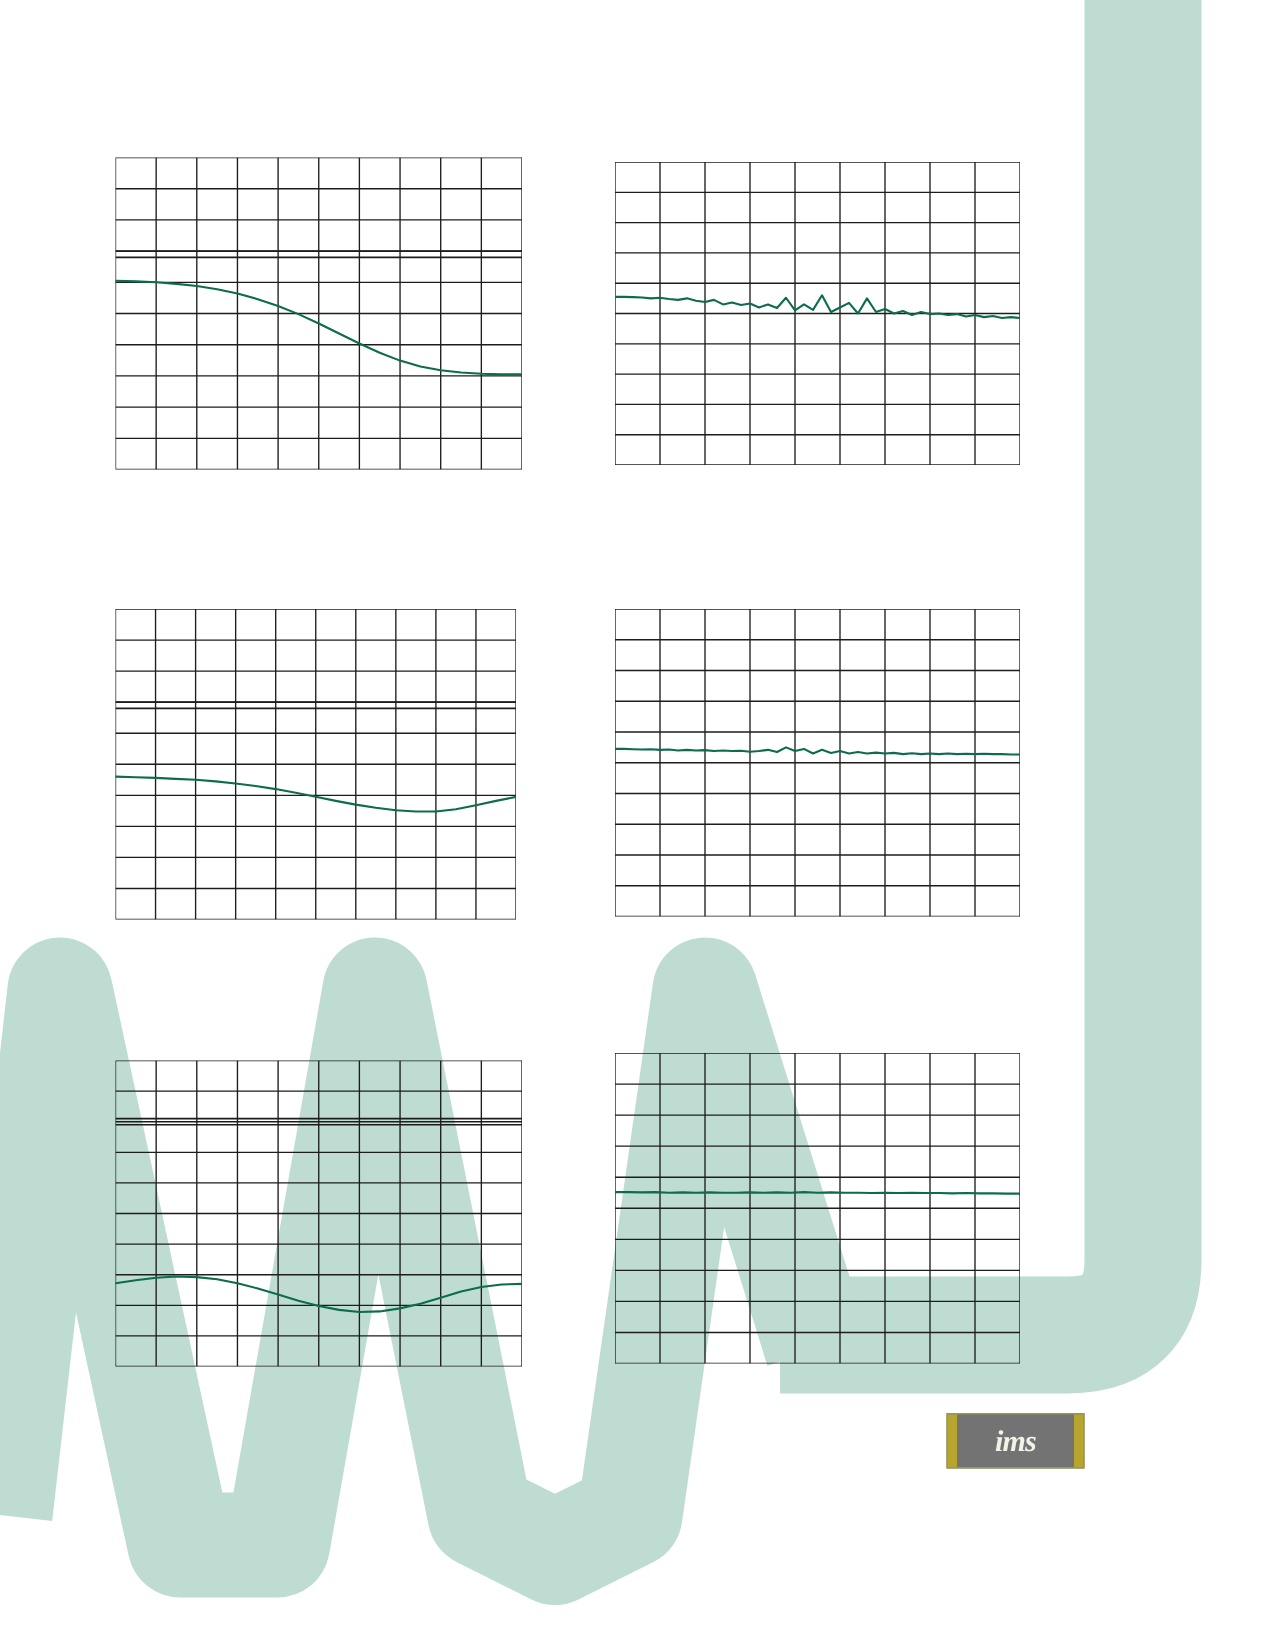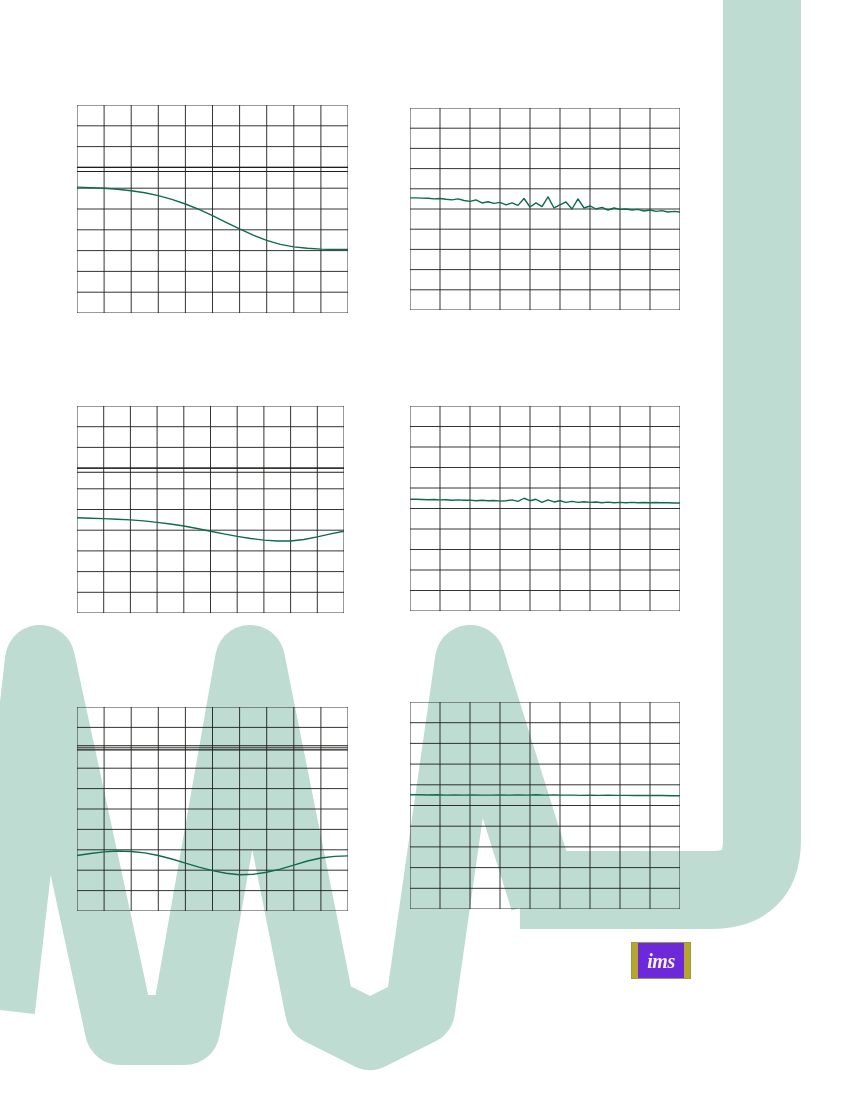--- a/index.html
+++ b/index.html
@@ -43,24 +43,24 @@
 
   .chart-svg {
     display: block;
   }
 
   
   #ims-logo {
     position: absolute;
     left: 631px;
     top: 942px;
-    width: 60px;
+    width: 92px;
     height: 37px;
     z-index: 5;
-    background: #6d28d9;
+    background: #737373;
     border: 1px solid #9a9a4a;
     box-sizing: border-box;
   }
   #ims-logo .logo-inner {
     position: absolute;
     left: 0; top: 0; right: 0; bottom: 0;
     display: flex;
     align-items: center;
     justify-content: center;
   }

